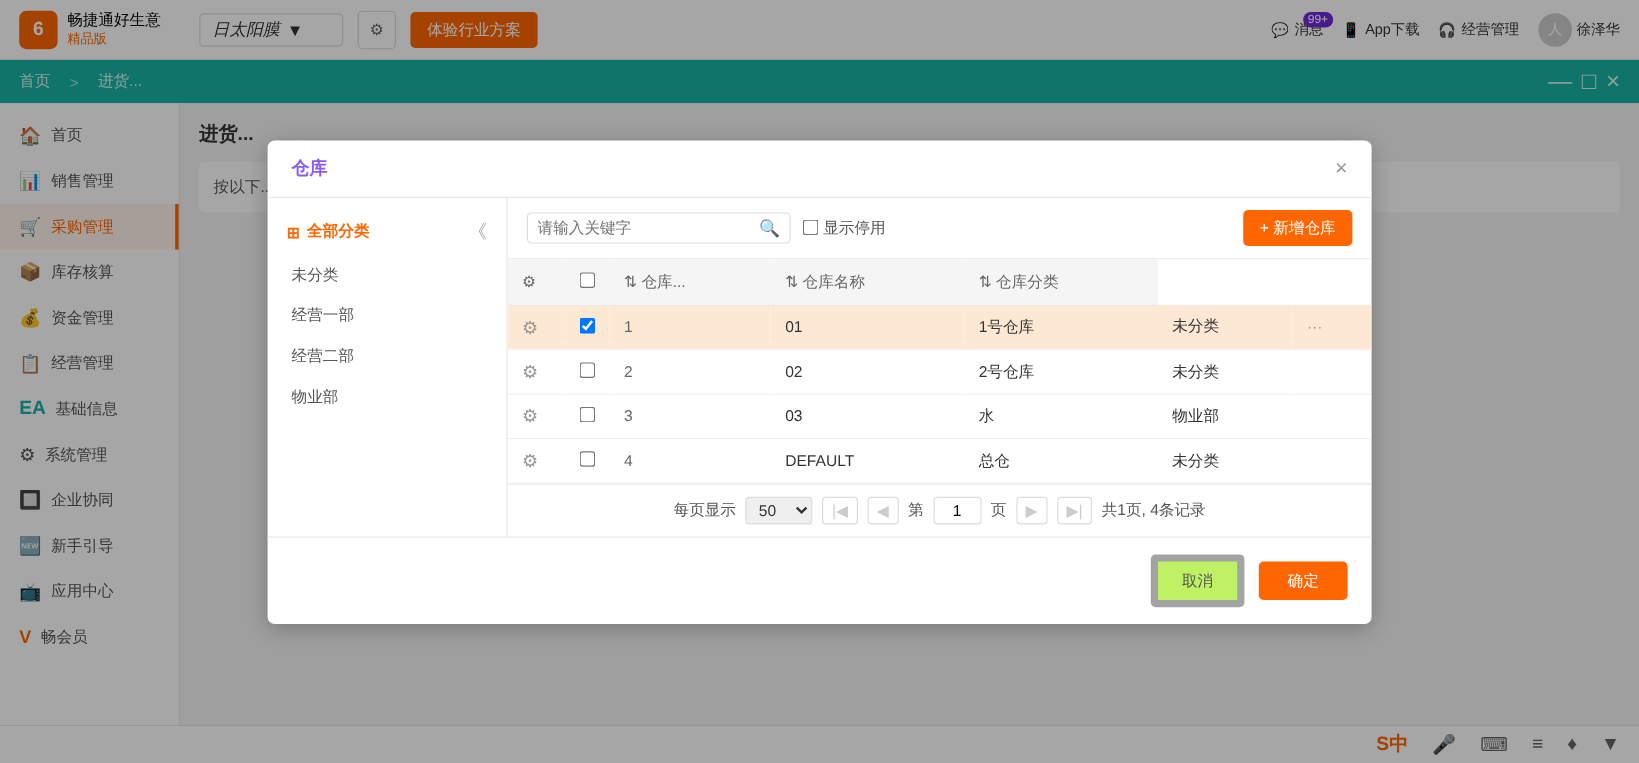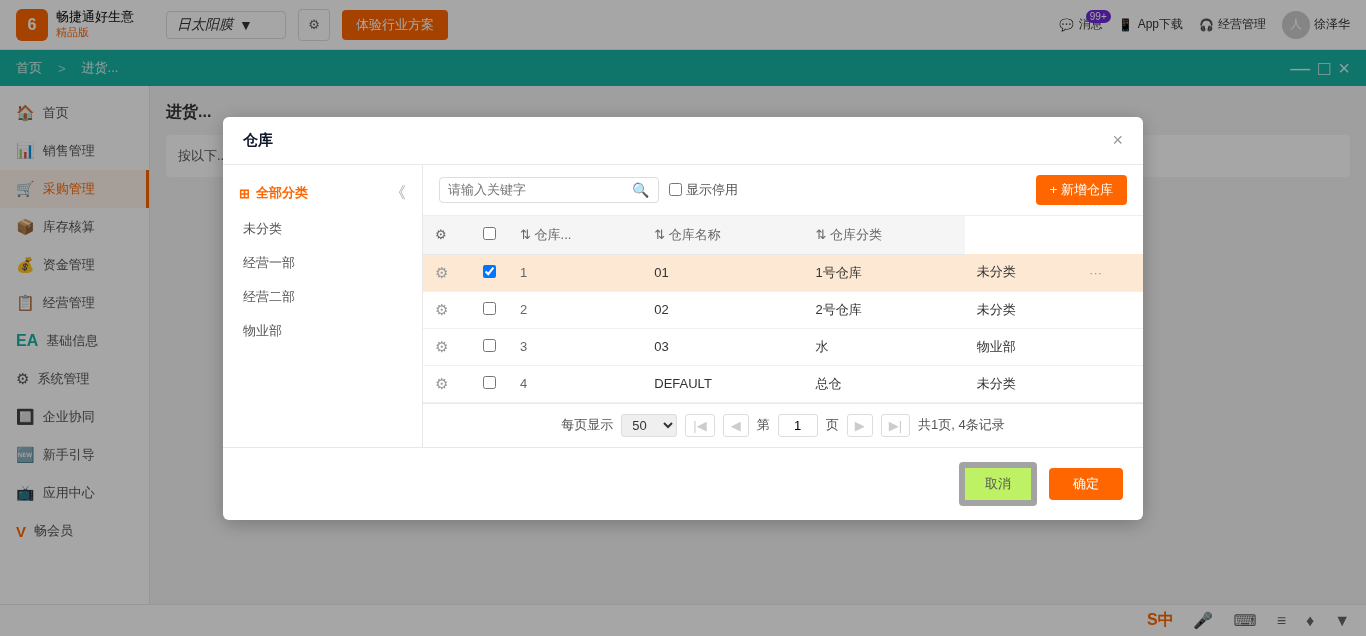--- a/index.html
+++ b/index.html
@@ -147,21 +147,21 @@
       max-height: 580px;
       display: flex; flex-direction: column;
       box-shadow: 0 4px 20px rgba(0,0,0,0.25);
       position: relative;
     }
     .modal-header {
       padding: 14px 20px;
       border-bottom: 1px solid #e8e8e8;
       display: flex; align-items: center; justify-content: space-between;
     }
-    .modal-title { font-size: 15px; font-weight: bold; color: #0f172a; }
+    .modal-title { font-size: 15px; font-weight: bold; color: #8b5cf6; }
     .modal-close {
       cursor: pointer; color: #999; font-size: 18px; line-height: 1;
       border: none; background: none;
     }
     .modal-body {
       display: flex; flex: 1; overflow: hidden;
     }
 
     
     .category-panel {

